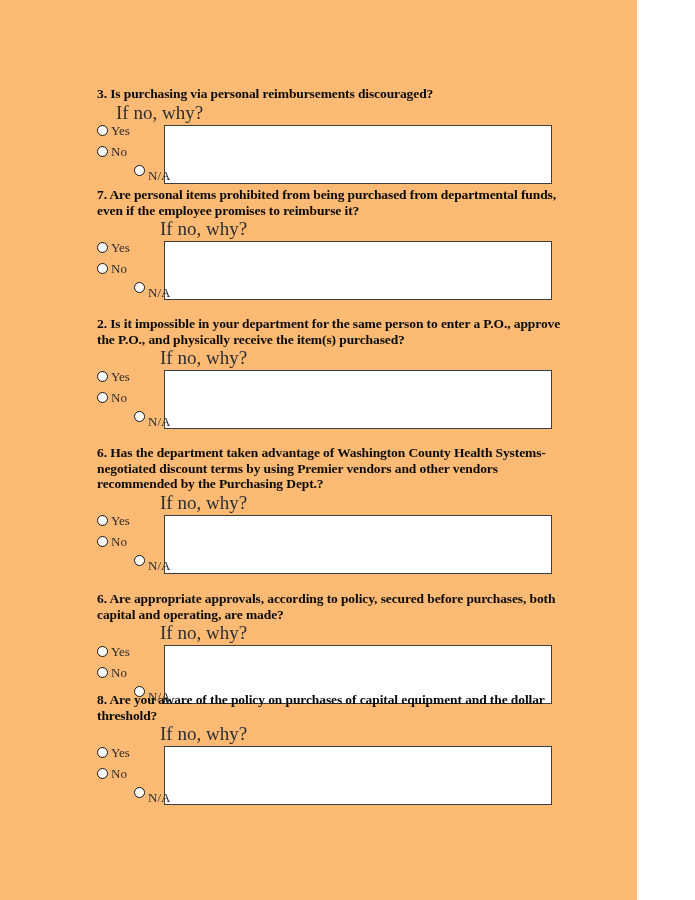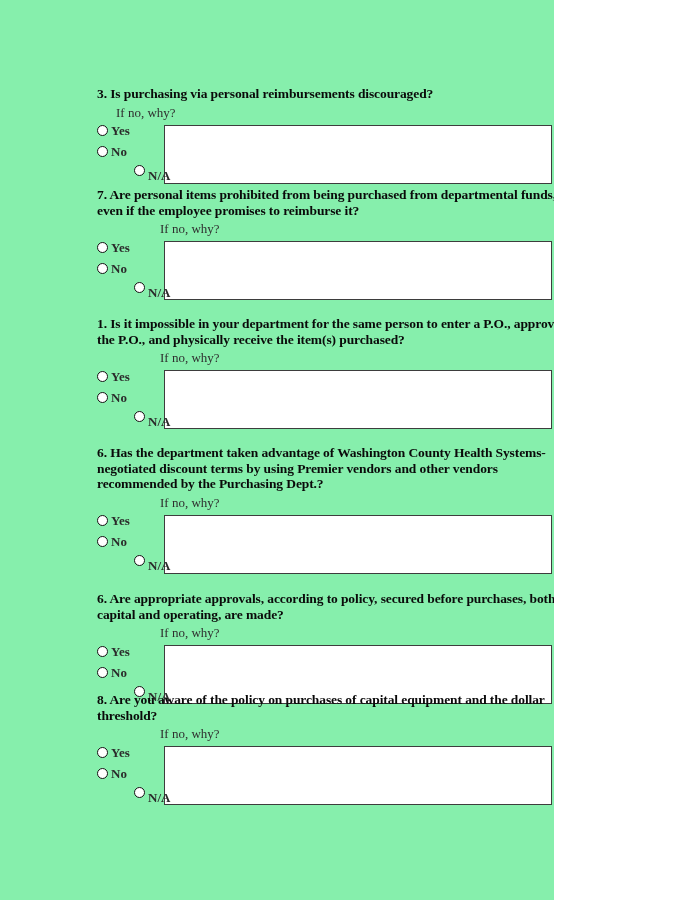--- a/index.html
+++ b/index.html
@@ -2,23 +2,23 @@
 <html><head>
 <meta charset="utf-8">
 <style>
   html, body {
     margin: 0;
     padding: 0;
     background: #ffffff;
   }
   .page {
     position: relative;
-    width: 554px;
+    width: 637px;
     height: 900px;
-    background: #86efac;
+    background: #fdba74;
     font-family: "Liberation Serif", "DejaVu Serif", serif;
     overflow: hidden;
   }
   .question {
     position: absolute;
     left: 97px;
     width: 575px;
   }
   .q3 { top: 86px; }
   .q4 { top: 187px; }
@@ -32,21 +32,21 @@
     font-size: 13.5px;
     line-height: 15.5px;
     font-weight: 700;
     color: #0a0a0a;
     letter-spacing: -0.1px;
     white-space: pre-line;
   }
   .prompt {
     margin-top: 4px;
     margin-left: 63px;
-    font-size: 13px;
+    font-size: 19px;
     line-height: 13px;
     color: #2e2e2e;
   }
   .q3 .prompt { margin-left: 19px; }
 
   .answer-row {
     display: flex;
     align-items: flex-start;
     margin-top: 6px;
   }
@@ -70,21 +70,20 @@
     background: #ffffff;
     flex: 0 0 auto;
     cursor: pointer;
   }
   .lbl {
     margin-left: 3px;
     font-size: 13px;
     color: #2b2b2b;
     line-height: 13px;
     white-space: nowrap;
-    font-weight: bold;
   }
   .radio-row.na .lbl {
     position: relative;
     top: 5px;
   }
   .box {
     width: 386px;
     height: 57px;
     border: 1.6px solid #3d3d3d;
     background: #ffffff;
@@ -135,21 +134,21 @@
         <div class="radio-row na">
           <span class="circle"></span>
           <span class="lbl">N/A</span>
         </div>
       </div>
       <div class="box"></div>
     </div>
   </section>
 
   <section class="question q5">
-    <h3 class="q-text">1. Is it impossible in your department for the same person to enter a P.O., approve
+    <h3 class="q-text">2. Is it impossible in your department for the same person to enter a P.O., approve
 the P.O., and physically receive the item(s) purchased?</h3>
     <div class="prompt">If no, why?</div>
     <div class="answer-row">
       <div class="radios">
         <div class="radio-row">
           <span class="circle"></span>
           <span class="lbl">Yes</span>
         </div>
         <div class="radio-row">
           <span class="circle"></span>

